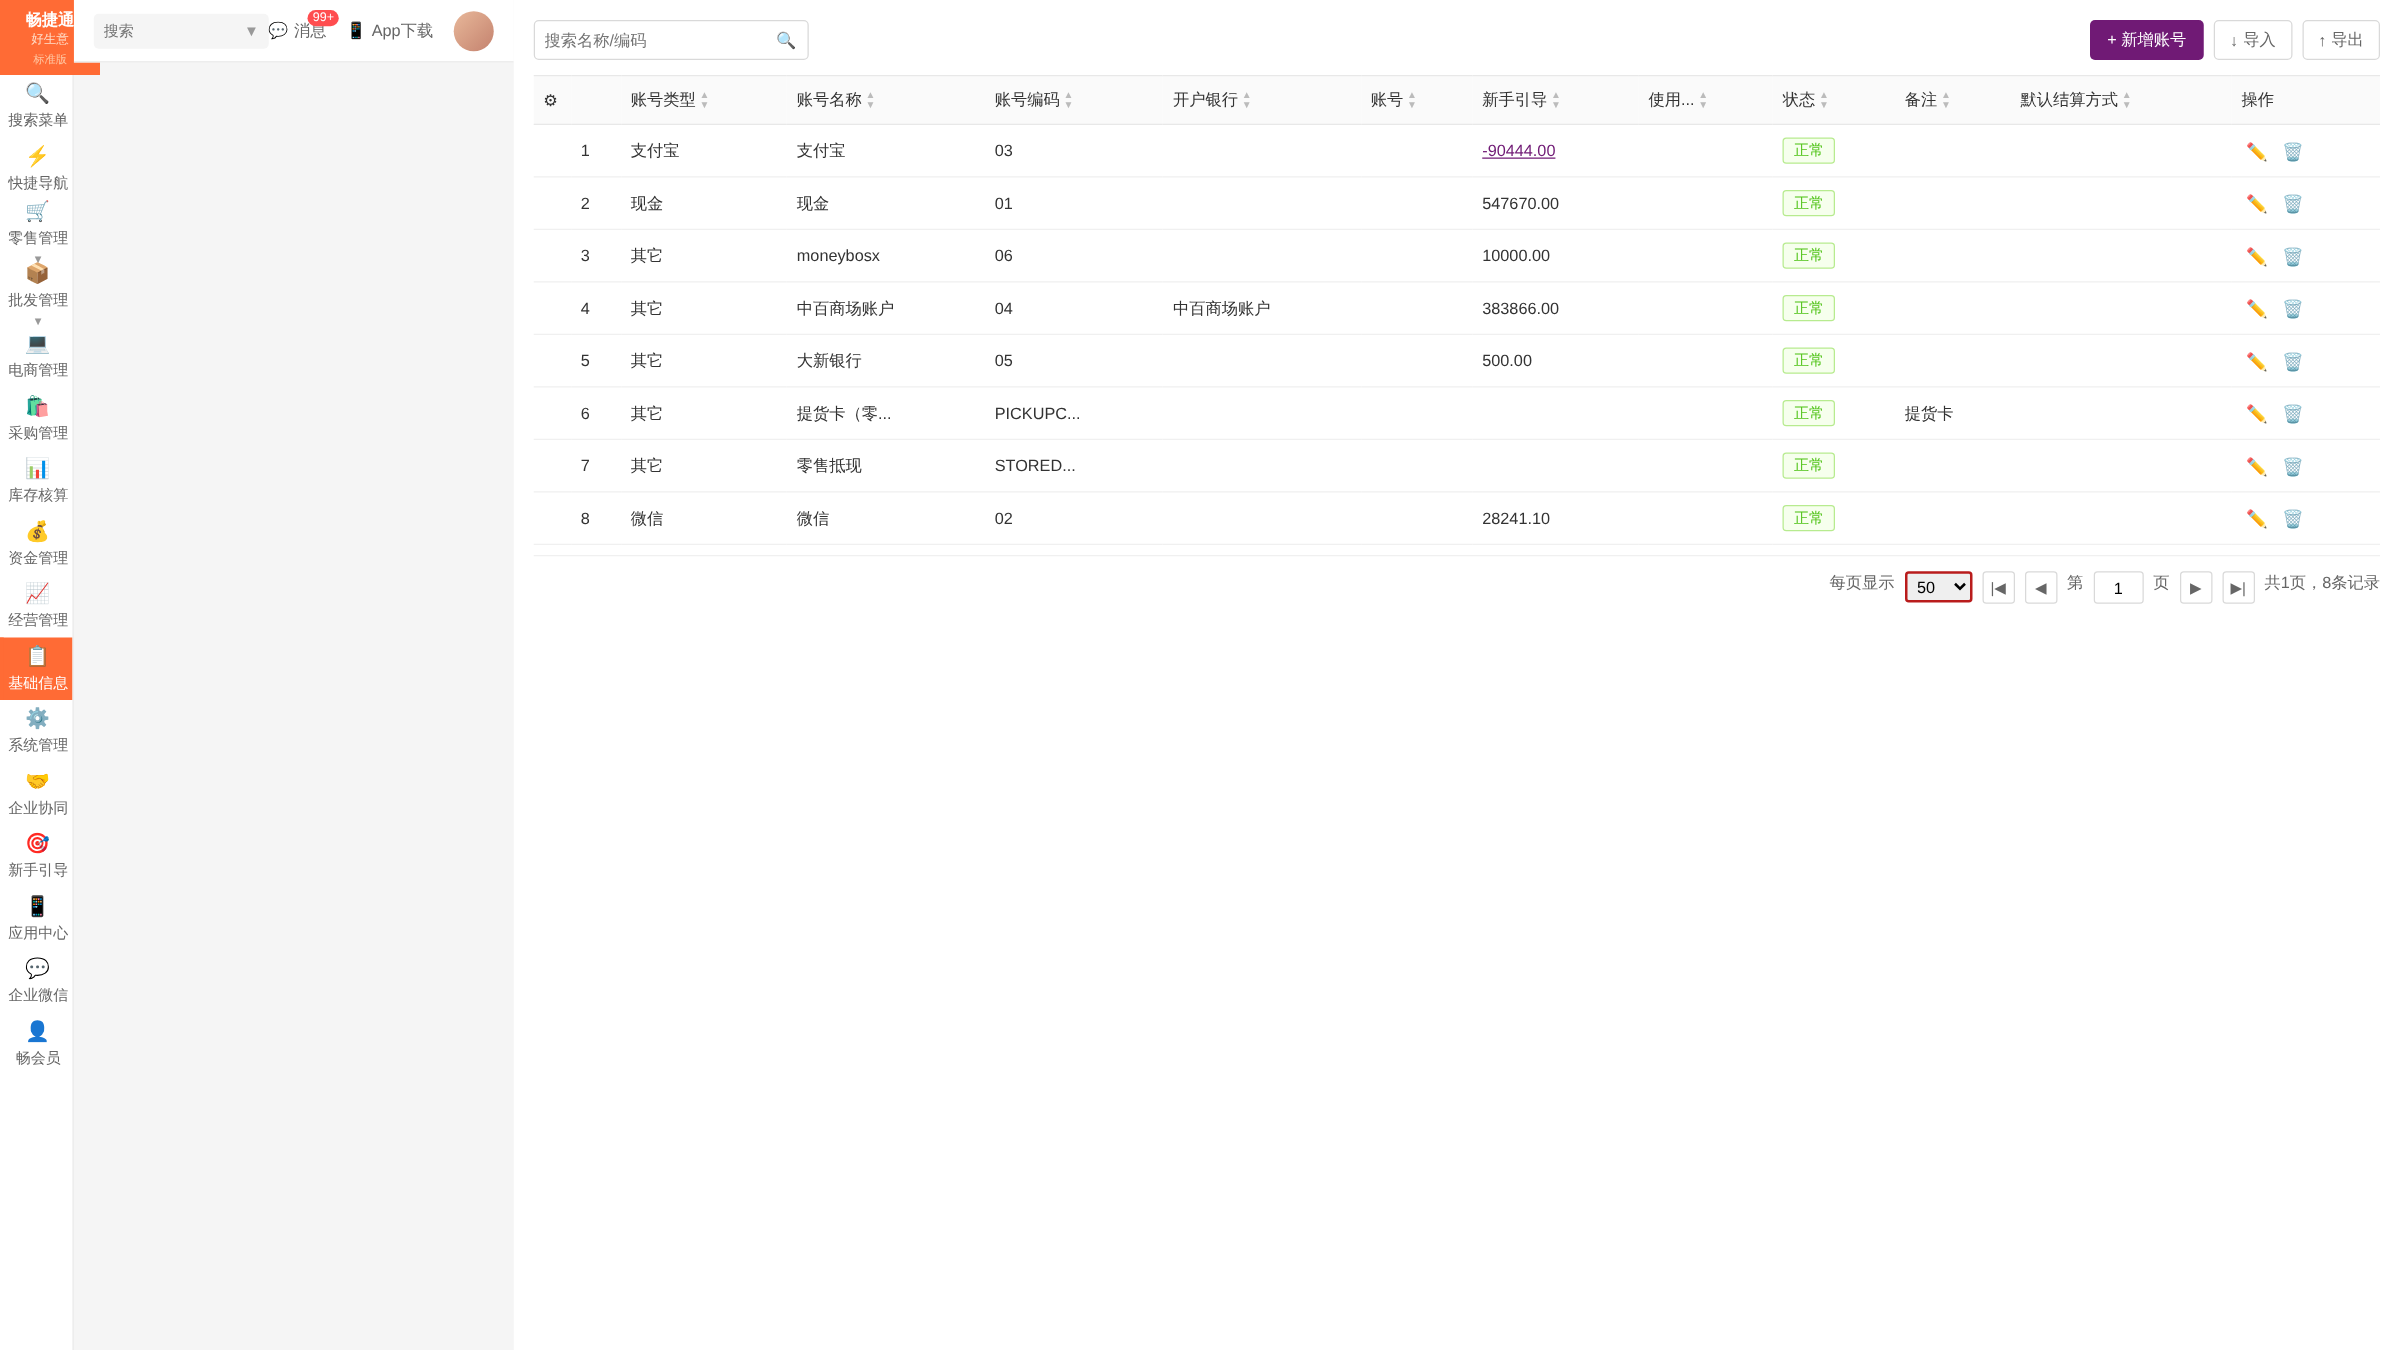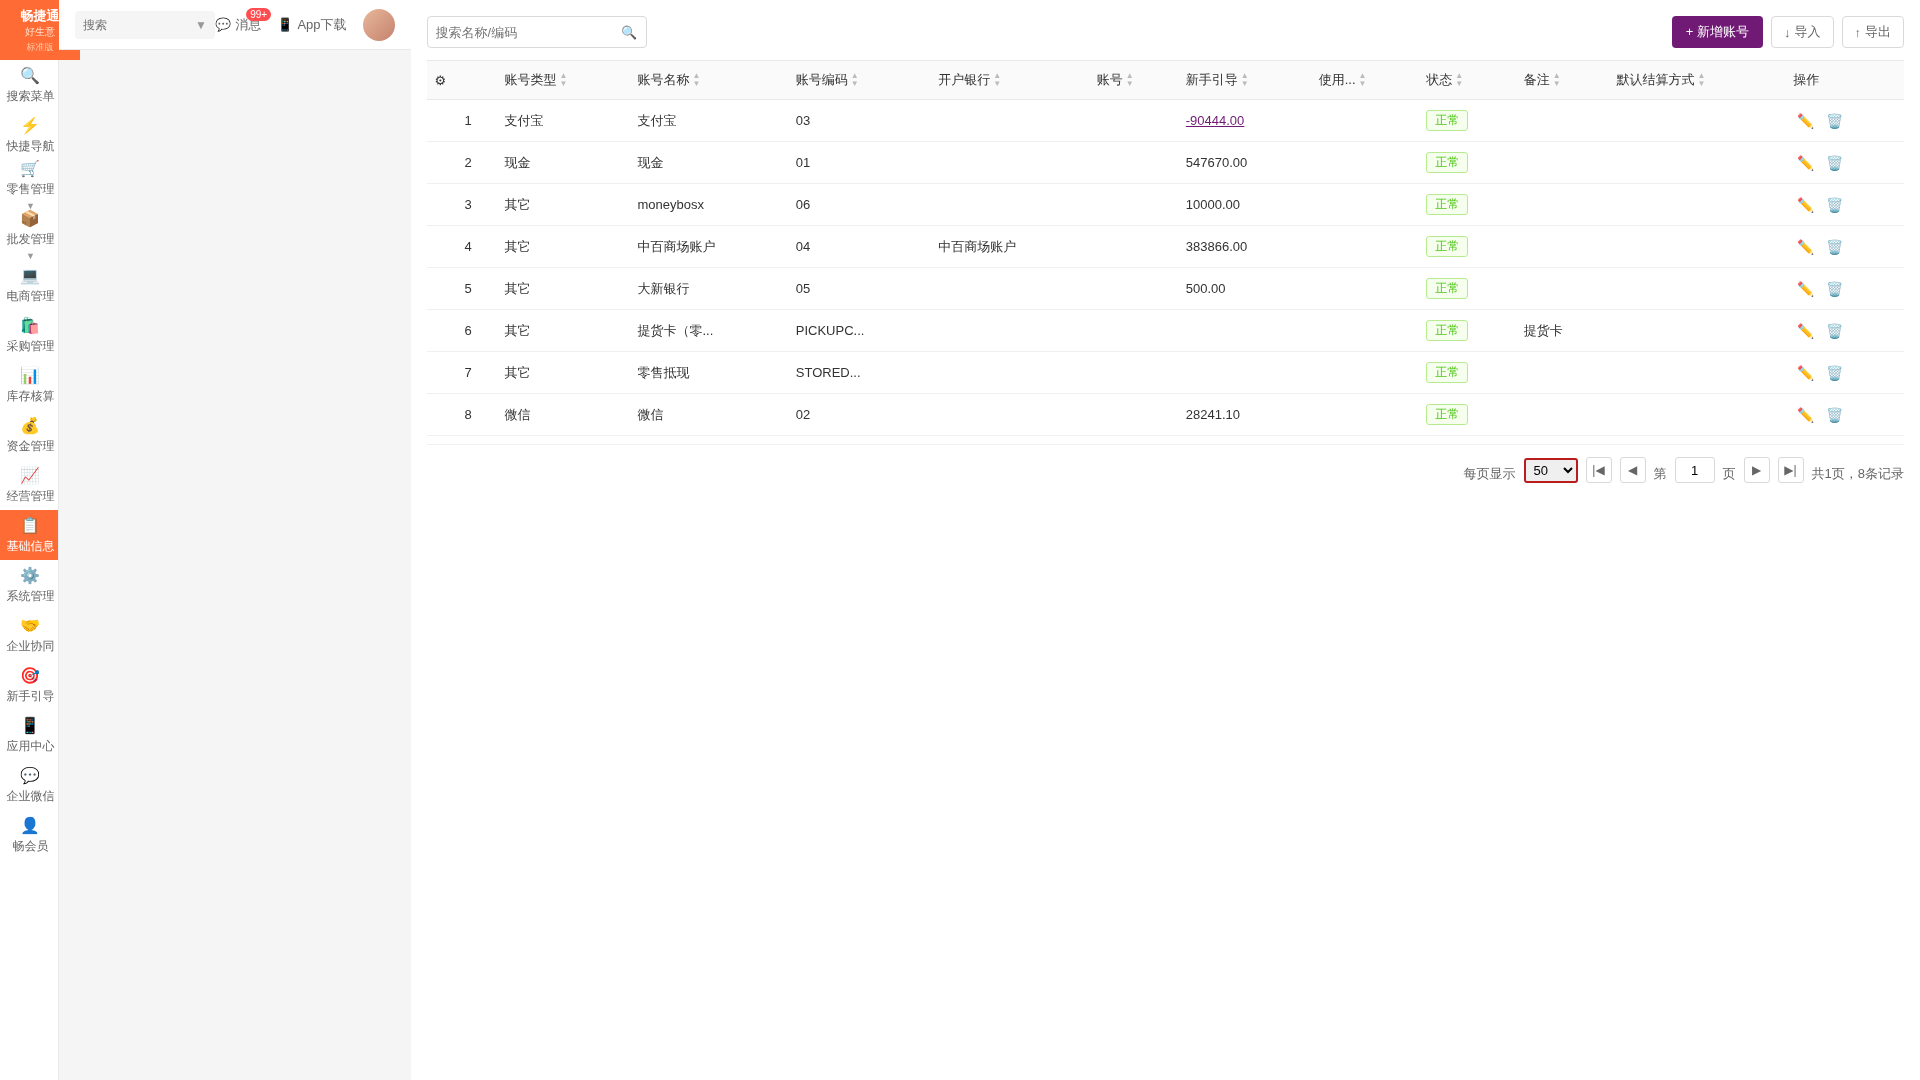--- a/index.html
+++ b/index.html
@@ -50,21 +50,21 @@
     
     .data-table { width: 100%; border-collapse: collapse; }
     .data-table th { background: #fafafa; border-bottom: 1px solid #e8e8e8; border-top: 1px solid #e8e8e8; padding: 10px 8px; text-align: left; color: #333; font-weight: 500; white-space: nowrap; font-size: 13px; }
     .data-table td { padding: 10px 8px; border-bottom: 1px solid #f0f0f0; color: #333; font-size: 13px; }
     .th-sortable { display: flex; align-items: center; gap: 3px; cursor: pointer; }
     .sort-arrows { display: flex; flex-direction: column; font-size: 8px; color: #bbb; line-height: 1; }
     .status-badge { display: inline-block; background: #f6ffed; color: #52c41a; border: 1px solid #b7eb8f; border-radius: 3px; padding: 1px 8px; font-size: 12px; }
     .action-btn { background: none; border: none; cursor: pointer; color: #999; font-size: 14px; padding: 2px 4px; }
 
     
-    .pagination { display: flex; align-items: flex-end; justify-content: flex-end; padding: 12px 0; gap: 8px; font-size: 13px; color: #666; border-top: 1px solid #f0f0f0; margin-top: 8px; }
+    .pagination { display: flex; align-items: flex-start; justify-content: flex-end; padding: 12px 0; gap: 8px; font-size: 13px; color: #666; border-top: 1px solid #f0f0f0; margin-top: 8px; }
     .page-btn { border: 1px solid #d9d9d9; background: #fff; border-radius: 3px; width: 26px; height: 26px; cursor: pointer; display: flex; align-items: center; justify-content: center; color: #666; font-size: 12px; }
     .page-input { border: 1px solid #d9d9d9; border-radius: 3px; width: 40px; height: 26px; text-align: center; font-size: 13px; }
   </style>
 </head>
 <body>
 
 <div class="sidebar">
   <div class="logo">
     <div class="logo-text">
       <div style="font-size:13px;font-weight:bold;color:#fff;">畅捷通</div>

